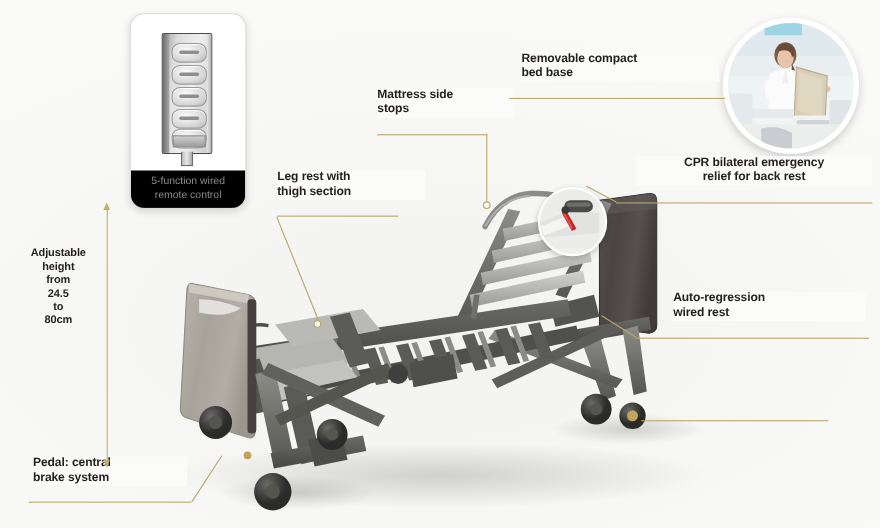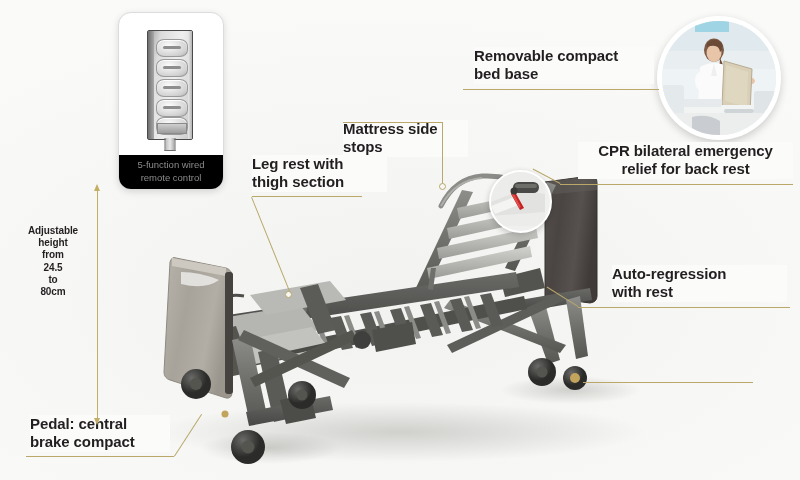--- a/index.html
+++ b/index.html
@@ -10,21 +10,21 @@
     position:relative;
   }
   #stage{position:absolute;left:0;top:0;width:800px;height:480px;
     background:
       radial-gradient(ellipse 600px 300px at 48% 62%, #f2f2f0 0%, #f7f7f5 60%, #fafaf8 100%),
       #f7f7f5;
   }
   
   .label{position:absolute;color:#231f20;font-weight:700;line-height:1.22;
     letter-spacing:-0.1px;white-space:pre-line;}
-  .label.sm{font-size:15px;}
+  .label.sm{font-size:11px;}
   .label.ht{font-size:10px;text-align:center;}
   .underline{position:absolute;height:1px;background:#b9a86a;}
   .vline{position:absolute;width:1px;background:#b9a86a;}
   .diag{position:absolute;transform-origin:0 0;height:1px;background:#b9a86a;}
   .dot{position:absolute;width:7px;height:7px;border-radius:50%;
     border:1.4px solid #b9a86a;background:#f7f7f5;box-sizing:border-box;}
   .arrowline{position:absolute;width:1px;background:#c3ae66;}
   .arrowhead{position:absolute;width:0;height:0;border-left:3.5px solid transparent;
     border-right:3.5px solid transparent;}
   .arrowhead.up{border-bottom:7px solid #c3ae66;}
@@ -276,21 +276,21 @@
       <path d="M0,30 L30,18 L54,22 L54,40 L0,44 Z" fill="#e2e2e0"></path>
       <path d="M0,34 L26,24 L30,32 L4,42 Z" fill="#f4f4f3"></path>
       <rect x="22" y="10" width="26" height="11" rx="5.5" fill="#4a4a48"></rect>
       <rect x="24" y="12" width="22" height="4" rx="2" fill="#6d6d6a"></rect>
       <path d="M24,20 L33,36 L29,38 L20,22 Z" fill="#c22222"></path>
       <path d="M22,20 L30,35 L28,36 L20,21 Z" fill="#e04a4a"></path>
       <circle cx="23" cy="19" r="3.5" fill="#3a3a38"></circle>
     </svg>
   </div>
 
-  <div class="label sm hl" style="left:343px;top:80px;width:125px;margin-top:40px;">Mattress side
+  <div class="label sm hl" style="left:343px;top:80px;width:125px;">Mattress side
 stops</div>
   <div class="underline" style="left:343px;top:122px;width:100px;"></div>
   <div class="vline" style="left:442px;top:122px;height:62px;"></div>
   <div class="dot" style="left:439px;top:183px;"></div>
 
   <div class="label sm hl" style="left:474px;top:47px;width:180px;">Removable compact
 bed base</div>
   <div class="underline" style="left:463px;top:89px;width:196px;"></div>
 
   <div class="label sm hl" style="left:578px;top:142px;width:215px;text-align:center;">CPR bilateral emergency
@@ -298,28 +298,28 @@
   <div class="underline" style="left:560px;top:184px;width:233px;"></div>
   <div class="diag" style="left:560px;top:184px;width:31px;transform:rotate(-152deg);"></div>
 
   <div class="label sm hl" style="left:252px;top:155px;width:135px;">Leg rest with
 thigh section</div>
   <div class="underline" style="left:252px;top:196px;width:110px;"></div>
   <div class="diag" style="left:252px;top:197px;width:104px;transform:rotate(68deg);"></div>
   <div class="dot" style="left:285px;top:291px;"></div>
 
   <div class="label sm hl" style="left:612px;top:265px;width:175px;">Auto-regression
-with rest</div>
+wired rest</div>
   <div class="underline" style="left:578px;top:307px;width:212px;"></div>
   <div class="diag" style="left:578px;top:307px;width:37px;transform:rotate(-148deg);"></div>
 
   <div class="underline" style="left:583px;top:382px;width:170px;"></div>
 
   <div class="label sm hl" style="left:30px;top:415px;width:140px;">Pedal: central
-brake compact</div>
+brake system</div>
   <div class="underline" style="left:26px;top:456px;width:148px;"></div>
   <div class="diag" style="left:174px;top:456px;width:50px;transform:rotate(-57deg);"></div>
 
   <div class="label ht" style="left:12px;top:225px;width:82px;">Adjustable
 height
 from
 24.5
 to
 80cm</div>
   <div class="arrowline" style="left:97px;top:190px;height:228px;"></div>

